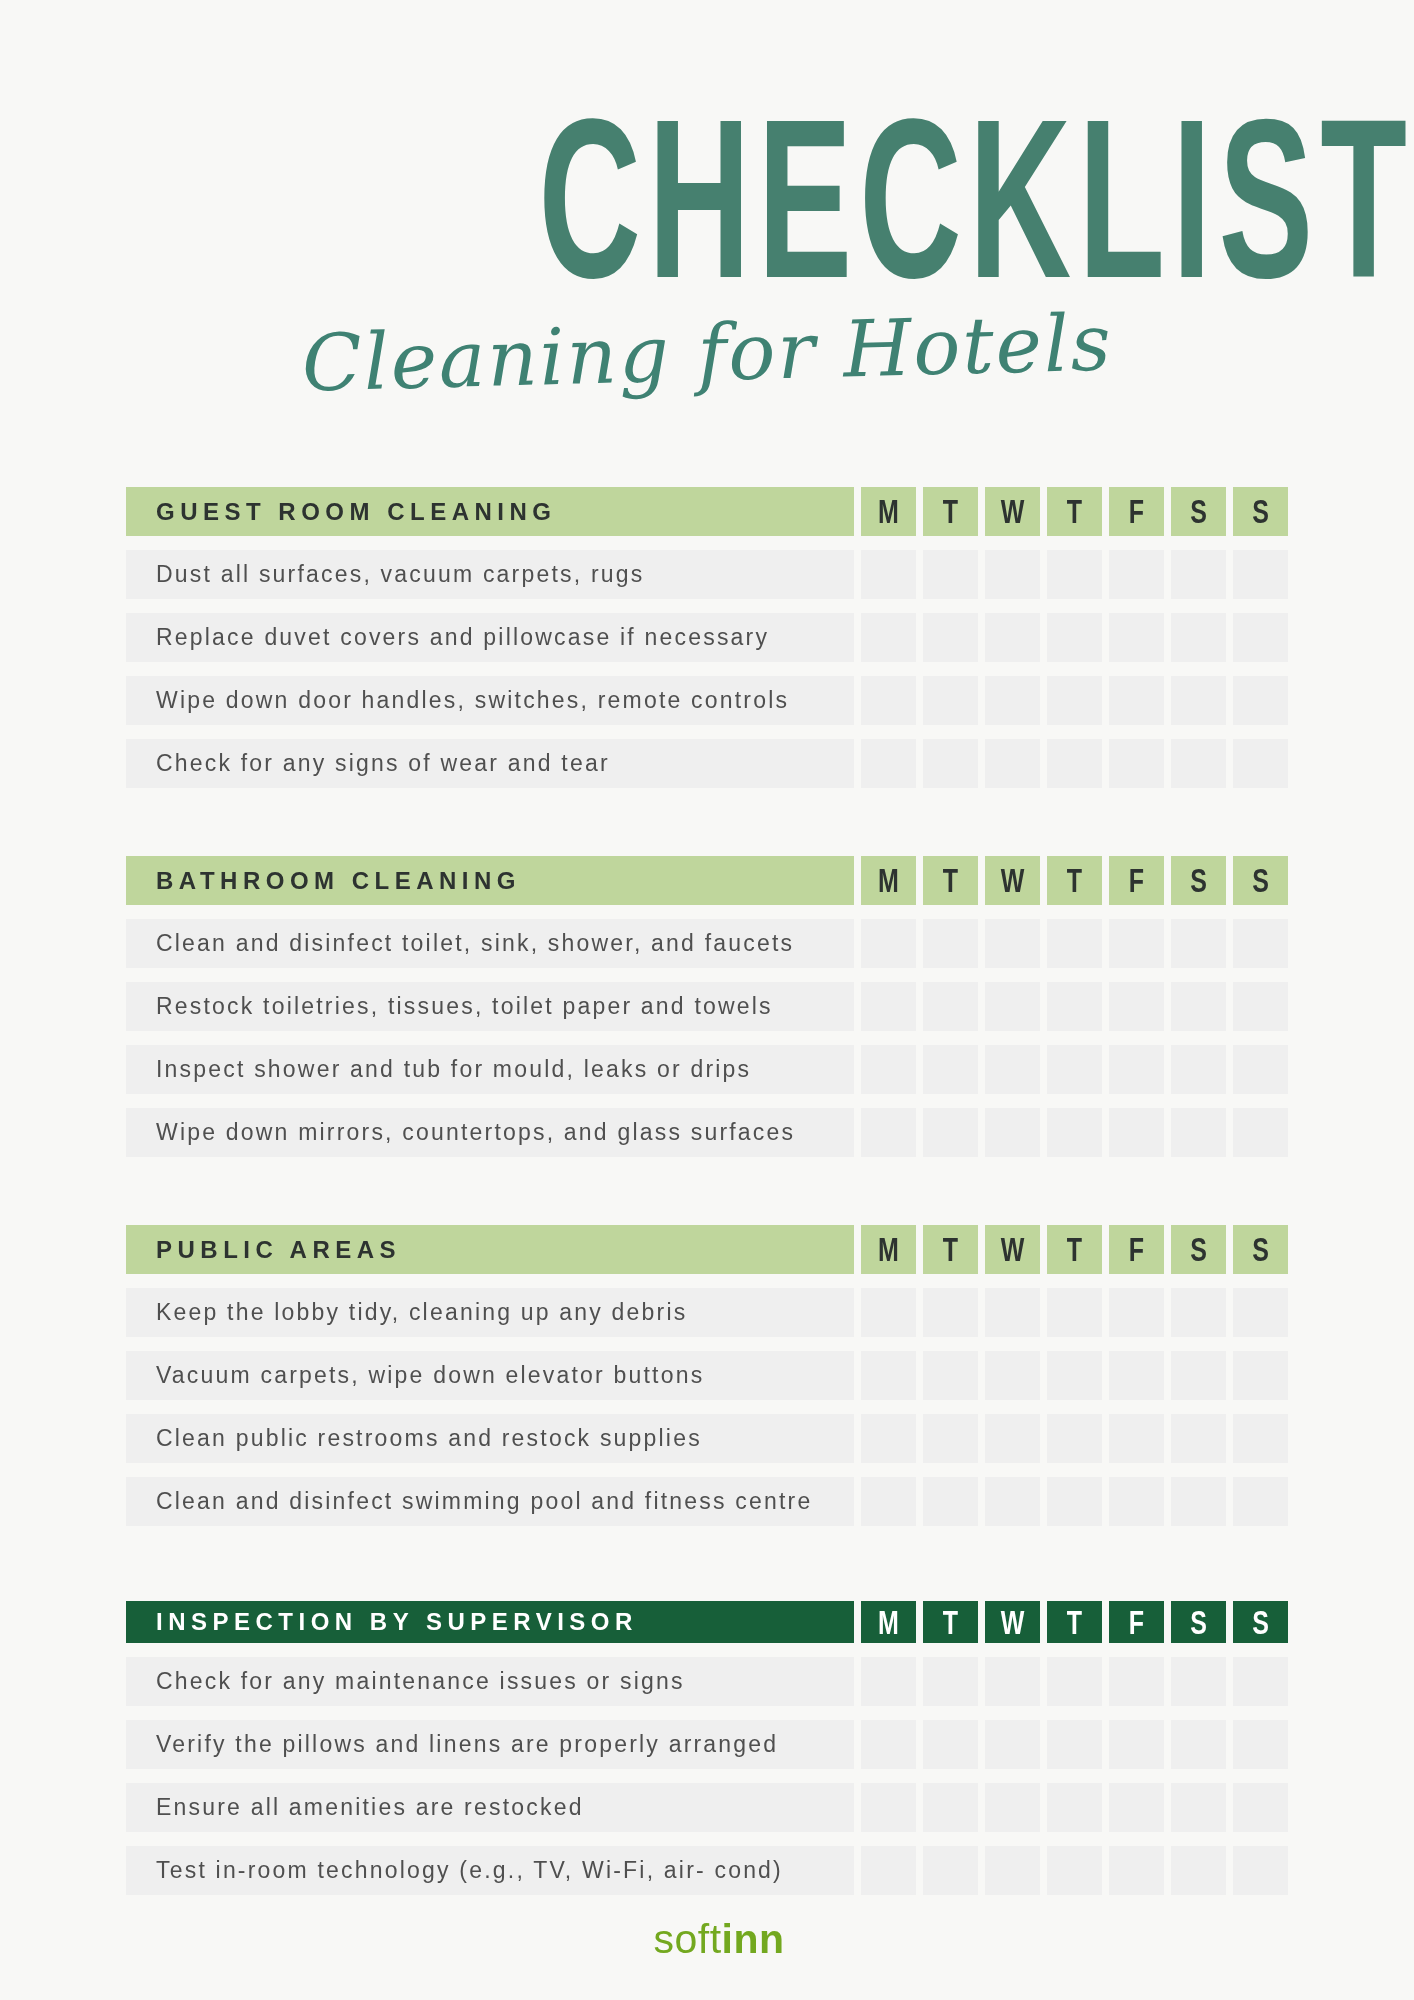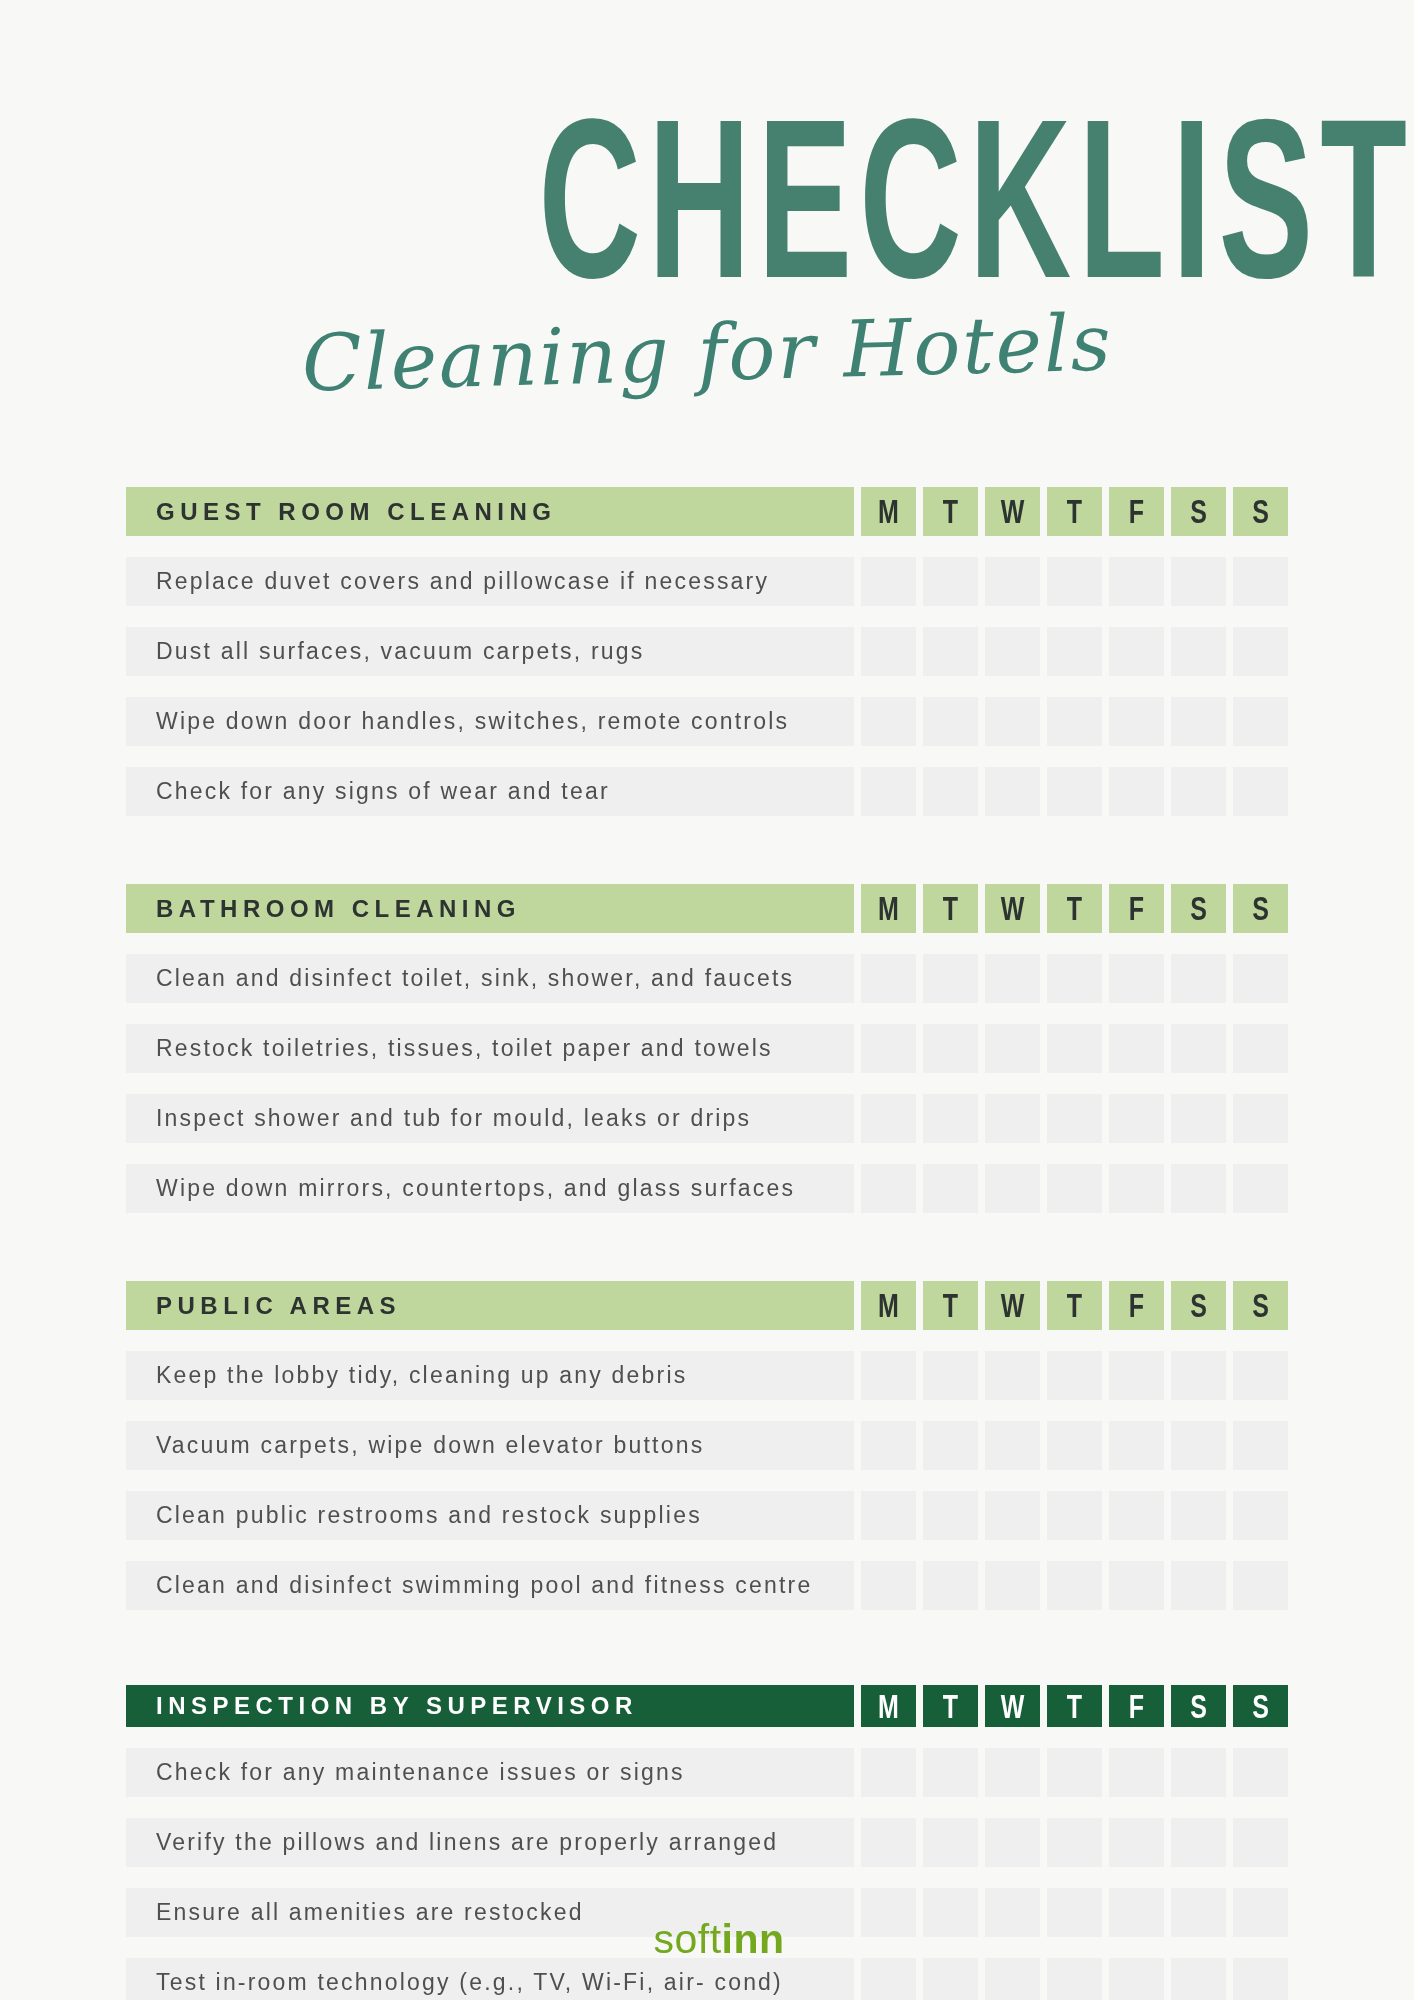--- a/index.html
+++ b/index.html
@@ -54,21 +54,21 @@
     transform:rotate(-1.5deg);
     white-space:nowrap;
   }
 
   
   .checklist{
     position:absolute;
     left:126px;top:487px;
     width:1162px;
   }
-  .section{margin-bottom:68px;display:flex;flex-direction:column;row-gap:21px;text-align:right;}
+  .section{margin-bottom:68px;display:flex;flex-direction:column;row-gap:14px;text-align:right;}
   .hdr-row,.task-row{display:flex;column-gap:7px;height:49px;}
   .section-title-cell{
     flex:1;
     background:var(--light-green);
     display:flex;align-items:center;
     padding-left:30px;
     font-weight:bold;
     font-size:24px;
     letter-spacing:5.5px;
     color:var(--charcoal);
@@ -154,33 +154,33 @@
             </div>
             <div class="day-box">
               <span class="day-letter">S</span>
             </div>
             <div class="day-box">
               <span class="day-letter">S</span>
             </div>
           </div>
       </div>
       <div class="task-row">
+        <div class="task-label-cell">Dust all surfaces, vacuum carpets, rugs</div>
+        <div class="cells">
+            <div class="check-cell"></div>
+            <div class="check-cell"></div>
+            <div class="check-cell"></div>
+            <div class="check-cell"></div>
+            <div class="check-cell"></div>
+            <div class="check-cell"></div>
+            <div class="check-cell"></div>
+          </div>
+      </div>
+      <div class="task-row">
         <div class="task-label-cell">Replace duvet covers and pillowcase if necessary</div>
-        <div class="cells">
-            <div class="check-cell"></div>
-            <div class="check-cell"></div>
-            <div class="check-cell"></div>
-            <div class="check-cell"></div>
-            <div class="check-cell"></div>
-            <div class="check-cell"></div>
-            <div class="check-cell"></div>
-          </div>
-      </div>
-      <div class="task-row">
-        <div class="task-label-cell">Dust all surfaces, vacuum carpets, rugs</div>
         <div class="cells">
             <div class="check-cell"></div>
             <div class="check-cell"></div>
             <div class="check-cell"></div>
             <div class="check-cell"></div>
             <div class="check-cell"></div>
             <div class="check-cell"></div>
             <div class="check-cell"></div>
           </div>
       </div>

